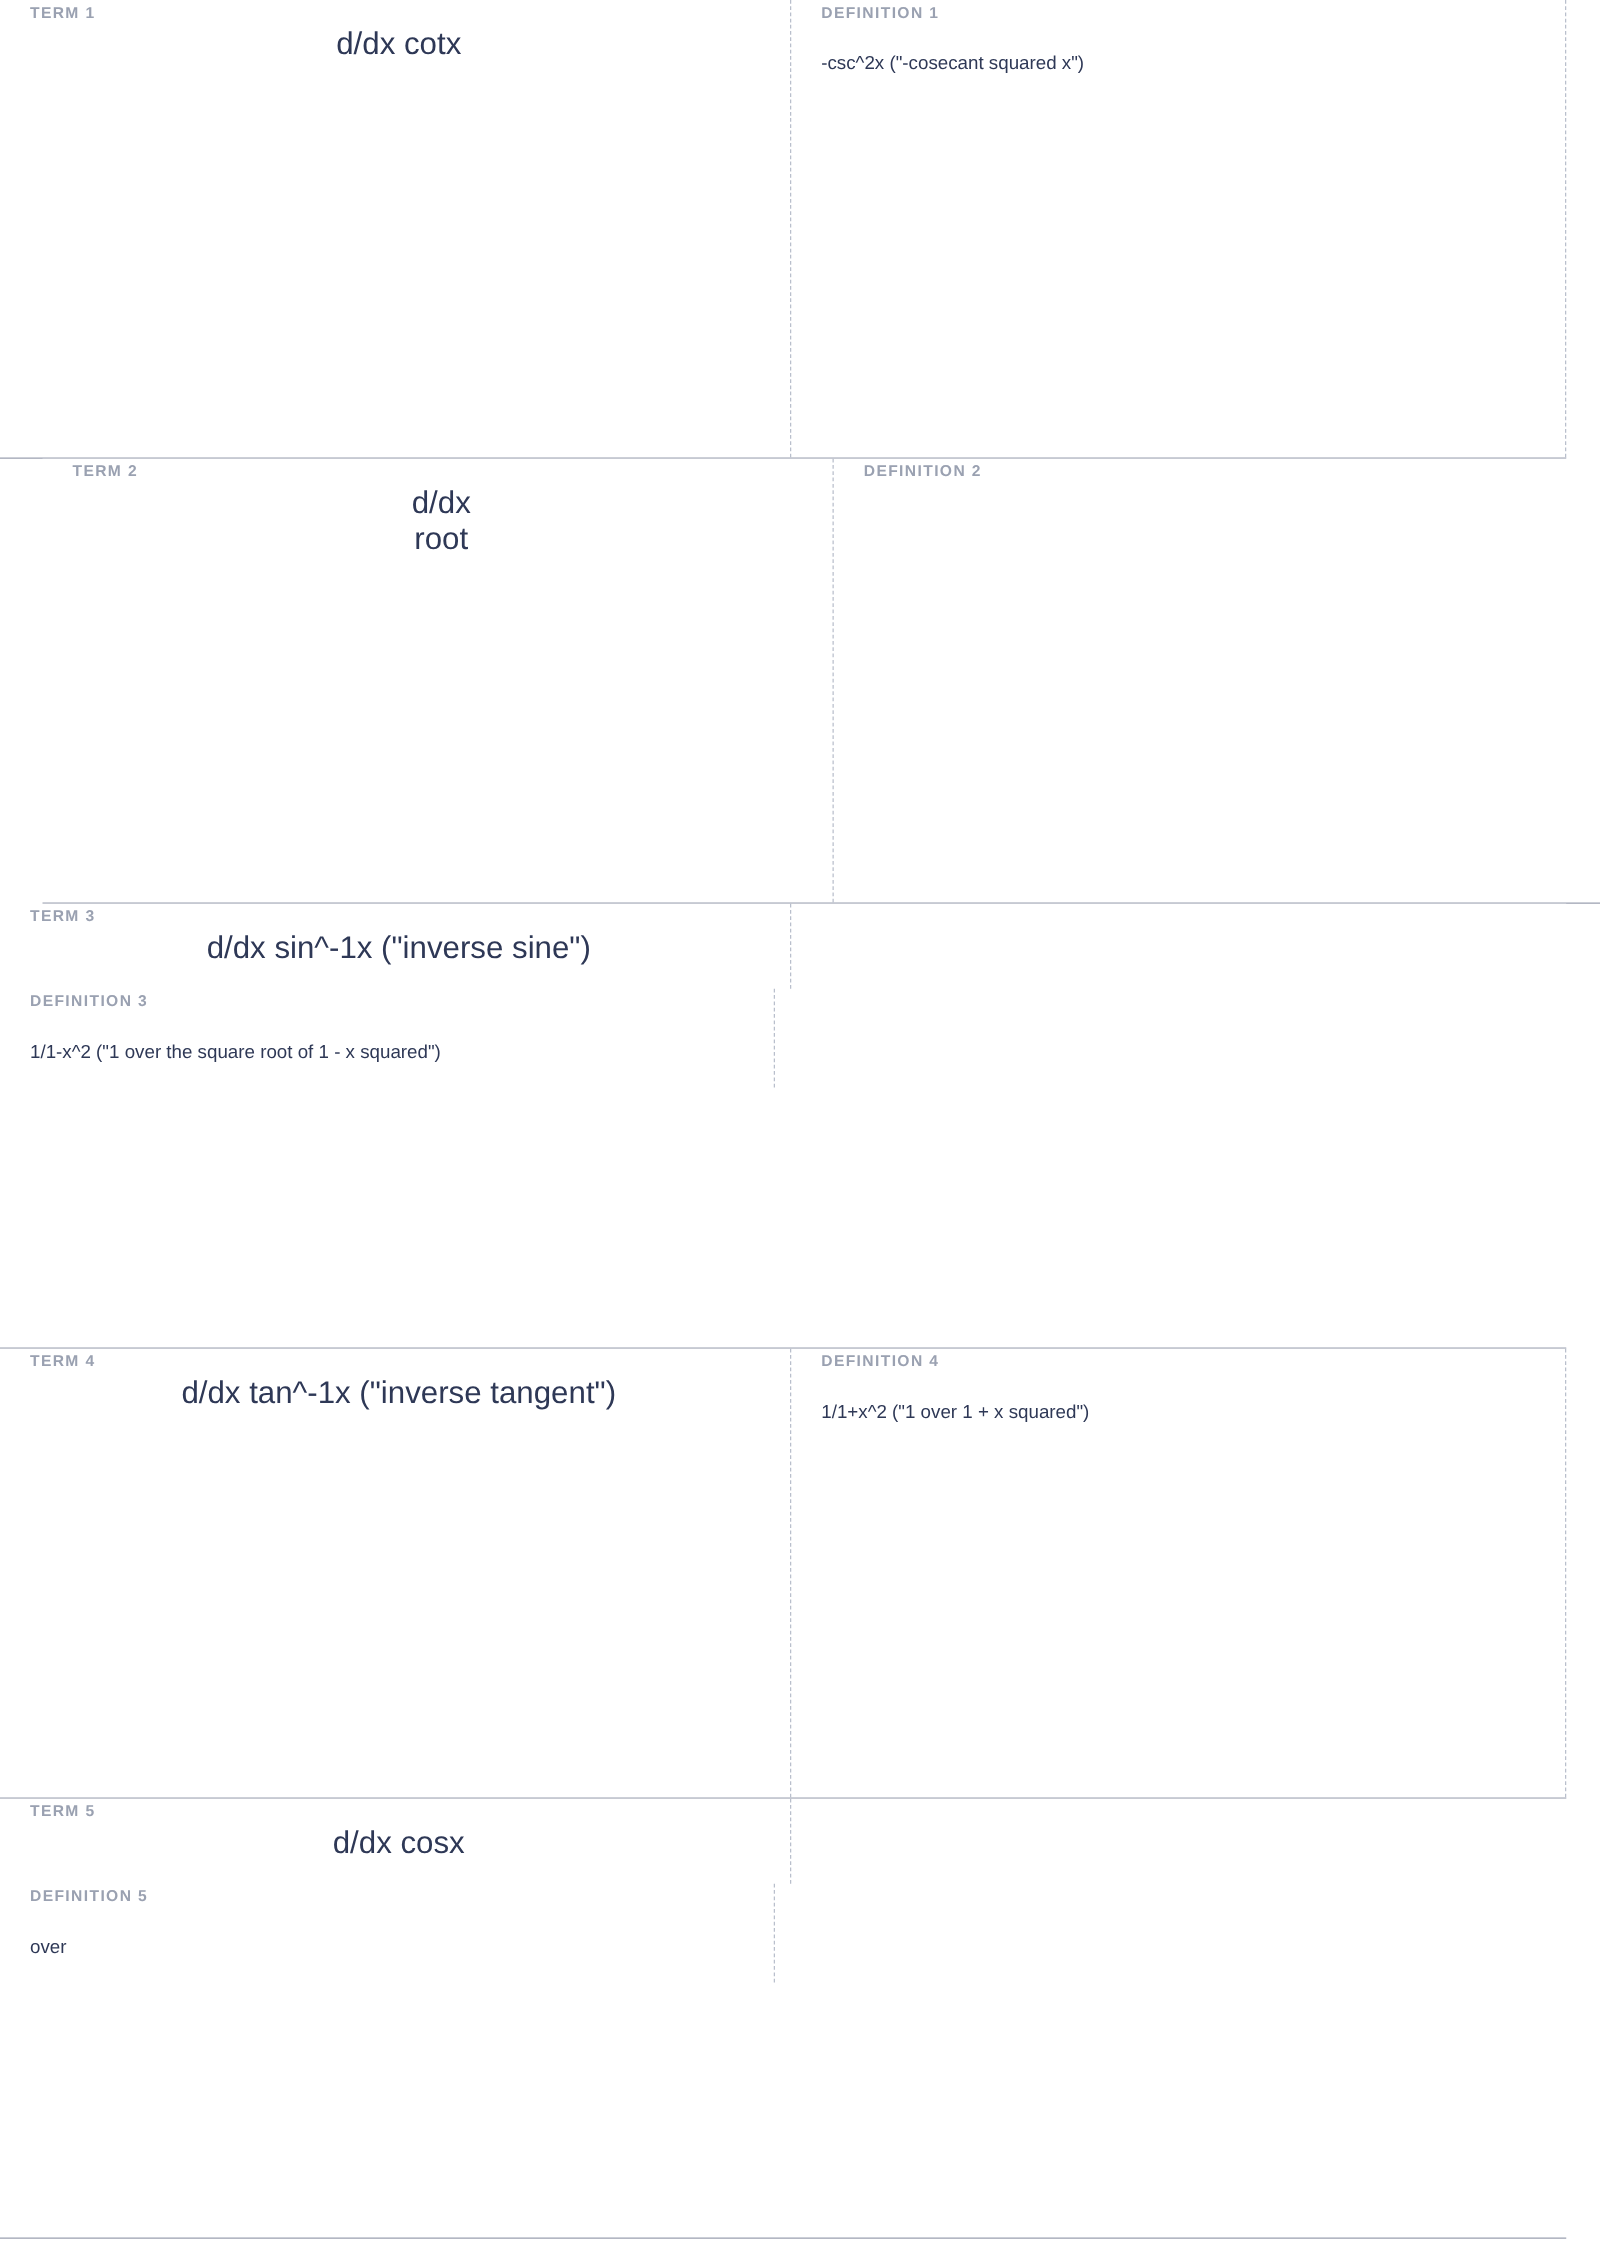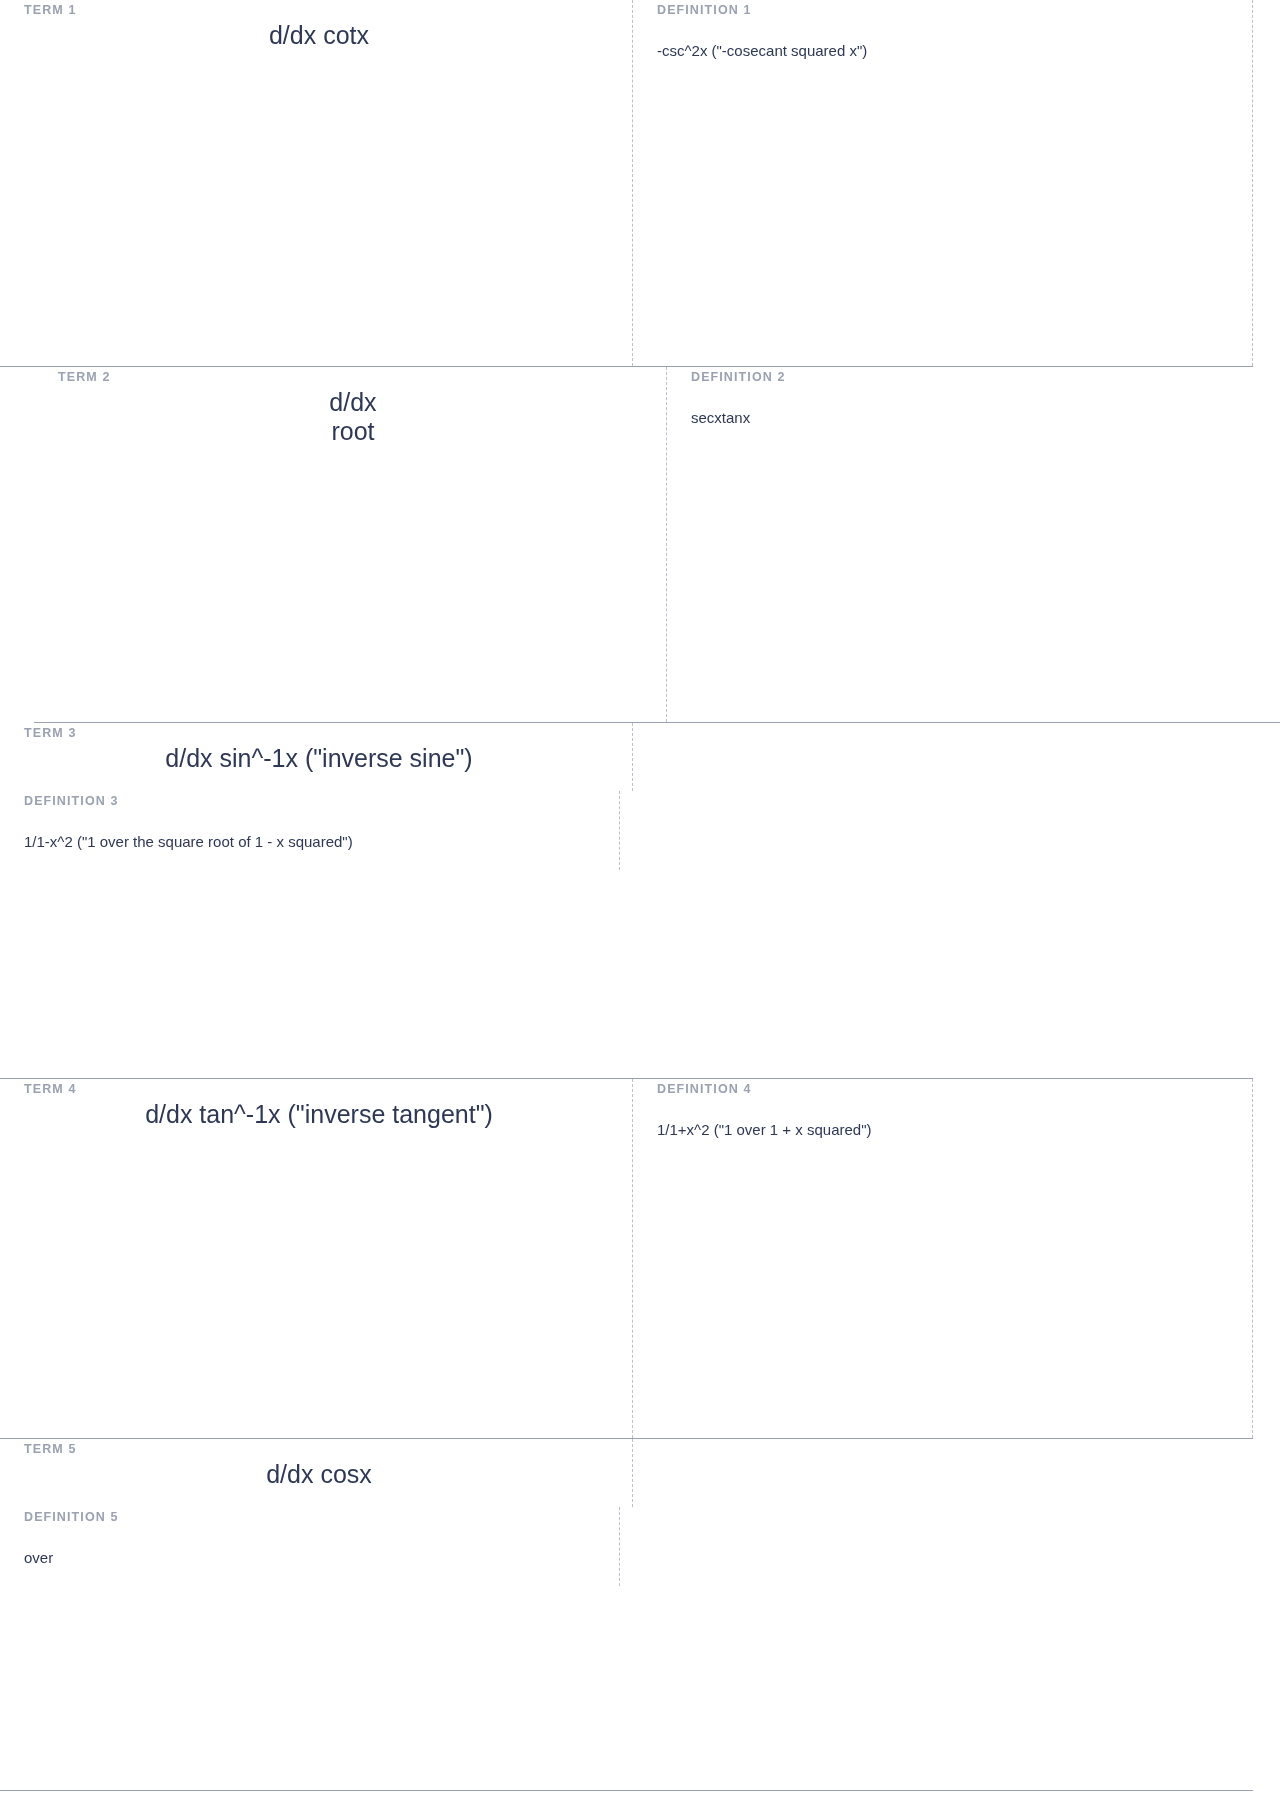--- a/index.html
+++ b/index.html
@@ -104,23 +104,20 @@
   <div class="card-row r1">
     <div class="col col-term">
       <div class="col-label">TERM 2</div>
       <div class="col-body">
         <div class="term-text">d/dx
 root</div>
       </div>
     </div>
     <div class="col col-def">
       <div class="col-label">DEFINITION 2</div>
-      <div class="col-body">
-        <div class="def-text">secxtanx</div>
-      </div>
     </div>
   </div>
 
   <div class="card-row r2">
     <div class="col col-term">
       <div class="col-label">TERM 3</div>
       <div class="col-body">
         <div class="term-text">d/dx sin^-1x ("inverse sine")</div>
       </div>
     </div>

